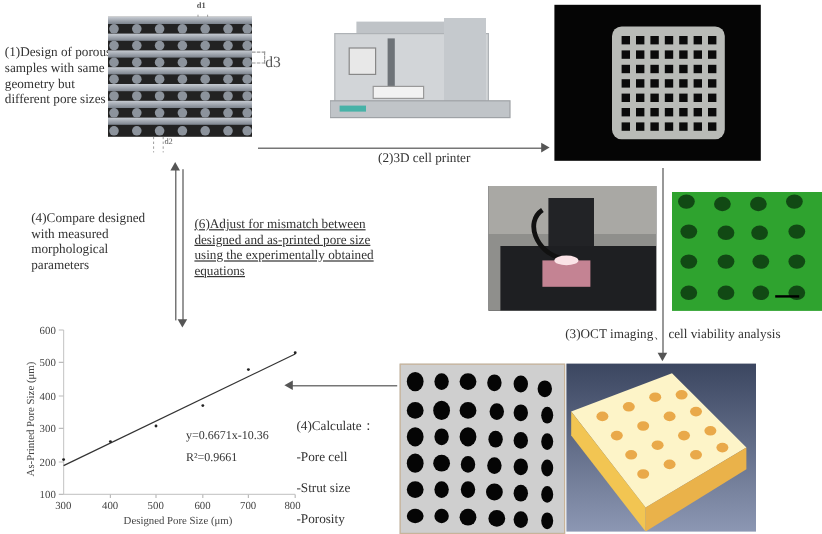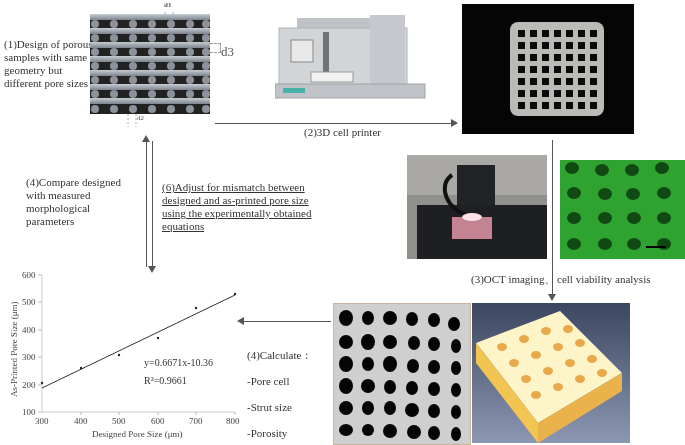--- a/index.html
+++ b/index.html
@@ -13,21 +13,21 @@
   
   #printer { left:275px; top:10px; width:155px; height:100px; }
   
   #photo { left:462px; top:4px; width:172px; height:130px; background:#050505; }
   
   #oct { left:407px; top:155px; width:140px; height:104px; background:#444; overflow:hidden; }
   #green { left:560px; top:160px; width:126px; height:99px; background:#2fa32f; overflow:hidden; }
   #ct { left:333px; top:303px; width:136px; height:140px; background:#c9c9c9; border:1px solid #c8b49a; overflow:hidden; }
   #render { left:472px; top:303px; width:158px; height:140px; overflow:hidden;
             background:linear-gradient(#3b4660, #8c97b3); }
-  #chart { left:0px; top:265px; width:245px; height:180px; }
+  #chart { left:11px; top:265px; width:245px; height:180px; }
 </style>
 </head>
 <body>
 
 <div class="abs lbl" style="left:4px;top:38px;">(1)Design of porous
 samples with same
 geometry but
 different pore sizes</div>
 
 <div class="abs" id="design">
@@ -118,21 +118,21 @@
     <rect x="16" y="30" width="22" height="22" fill="#e8e8e8" stroke="#888"></rect>
     <rect x="48" y="22" width="6" height="50" fill="#6e7378"></rect>
     <rect x="36" y="62" width="42" height="10" fill="#f2f2f2" stroke="#999"></rect>
     <rect x="0" y="74" width="150" height="14" fill="#c0c4c8" stroke="#9ea2a6"></rect>
     <rect x="8" y="78" width="22" height="5" fill="#47b2a7"></rect>
   </svg>
 </div>
 
 <div class="abs" style="left:215px;top:123px;width:240px;height:1px;background:#555;"></div>
 <div class="abs" style="left:451px;top:119px;width:0;height:0;border-left:7px solid #555;border-top:4px solid transparent;border-bottom:4px solid transparent;"></div>
-<div class="abs cap" style="left:304px;top:126px;">(2)3D cell printer</div>
+<div class="abs cap" style="left:315px;top:126px;">(2)3D cell printer</div>
 
 <div class="abs" id="photo">
   <svg width="172" height="130" viewBox="0 0 172 130">
     <rect x="48" y="18" width="94" height="94" rx="8" fill="#b9bbb7"></rect>
     <g fill="#0a0a0a">
       <rect x="56" y="26" width="7" height="7"></rect>
         <rect x="68" y="26" width="7" height="7"></rect>
         <rect x="80" y="26" width="7" height="7"></rect>
         <rect x="92" y="26" width="7" height="7"></rect>
         <rect x="104" y="26" width="7" height="7"></rect>

